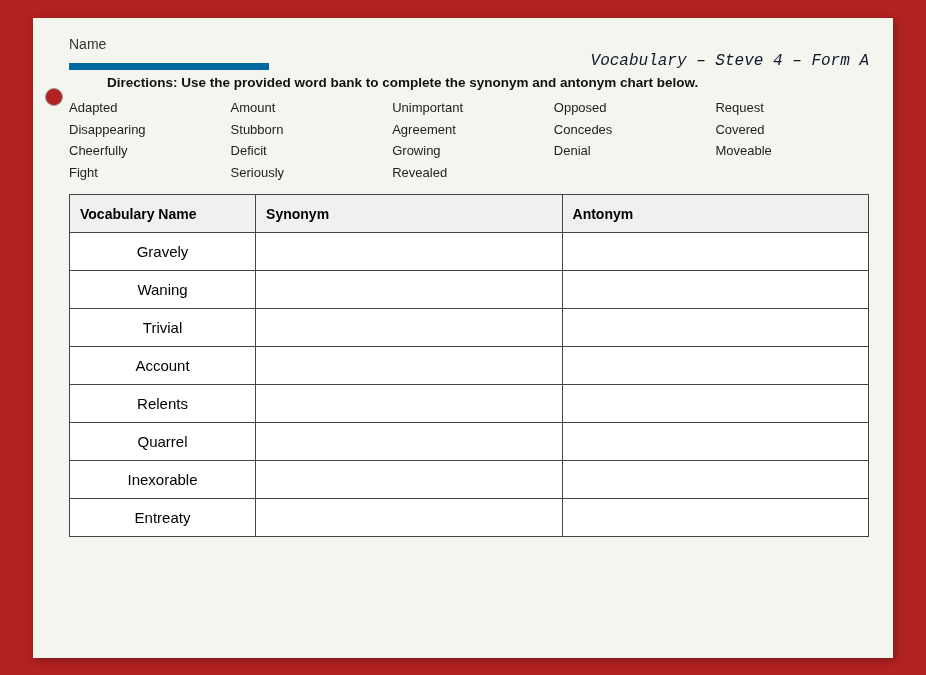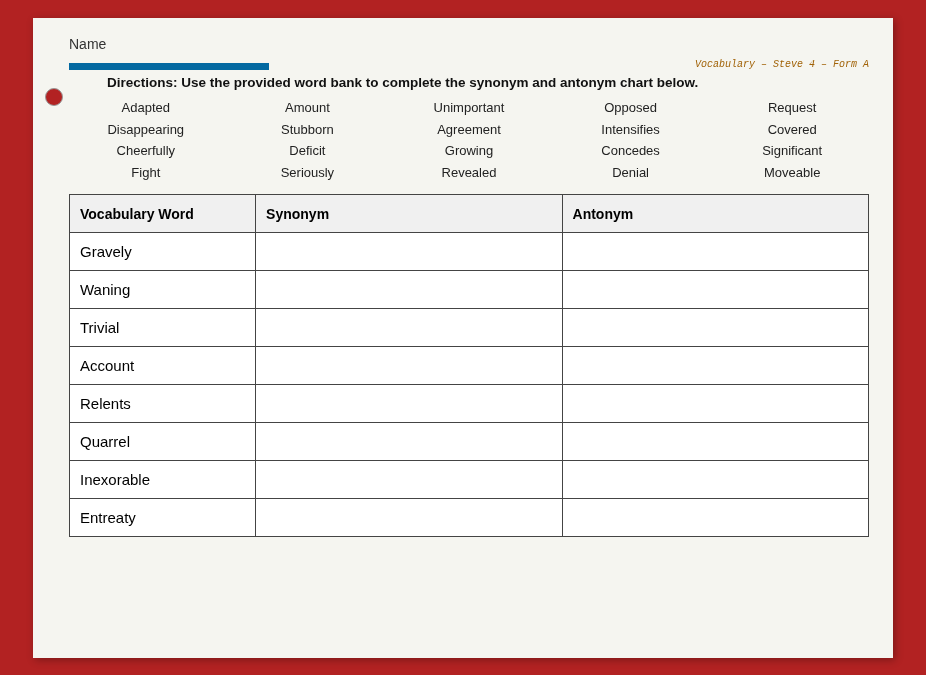--- a/index.html
+++ b/index.html
@@ -45,22 +45,22 @@
       font-family: Liberation Sans, sans-serif;
       font-size: 14px;
       color: #333;
       border-bottom: 7px solid #0369a1;
       min-width: 200px;
       padding-bottom: 11px;
     }
 
     .title-area {
       font-family: 'Courier New', monospace;
-      font-size: 10px;
-      color: #a16207;
+      font-size: 16px;
+      color: #0f172a;
       font-style: italic;
     }
 
     .directions {
       font-size: 13.5px;
       font-weight: bold;
       color: #111;
       margin-bottom: 6px;
       line-height: 1.4;
       padding-left: 38px;
@@ -72,21 +72,20 @@
       gap: 1px 8px;
       margin-bottom: 12px;
       font-size: 13px;
       color: #222;
     }
 
     .word-bank-col {
       display: flex;
       flex-direction: column;
       gap: 2px;
-      text-align: center;
     }
 
     .word-item {
       font-size: 13px;
       line-height: 1.5;
     }
 
     table {
       width: 100%;
       border-collapse: collapse;
@@ -104,20 +103,21 @@
     th {
       font-weight: bold;
       background: #f0f0f0;
       text-align: left;
     }
 
     td.vocab-word {
       font-size: 15px;
       font-weight: 400;
       width: 170px;
+      text-align: center;
     }
 
     td.synonym-cell {
       width: 280px;
     }
 
     td.antonym-cell {
       width: 280px;
     }
   </style>
@@ -148,36 +148,34 @@
       <span class="word-item">Seriously</span>
     </div>
     <div class="word-bank-col">
       <span class="word-item">Unimportant</span>
       <span class="word-item">Agreement</span>
       <span class="word-item">Growing</span>
       <span class="word-item">Revealed</span>
     </div>
     <div class="word-bank-col">
       <span class="word-item">Opposed</span>
-      <span class="word-item">Intensifies</span>
       <span class="word-item">Concedes</span>
       <span class="word-item">Denial</span>
     </div>
     <div class="word-bank-col">
       <span class="word-item">Request</span>
       <span class="word-item">Covered</span>
-      <span class="word-item">Significant</span>
       <span class="word-item">Moveable</span>
     </div>
   </div>
 
   <table>
     <thead>
       <tr>
-        <th>Vocabulary Word</th>
+        <th>Vocabulary Name</th>
         <th>Synonym</th>
         <th>Antonym</th>
       </tr>
     </thead>
     <tbody id="table-body">
     <tr>
           <td class="vocab-word">Gravely</td>
           <td class="synonym-cell"></td>
           <td class="antonym-cell"></td>
         </tr>

